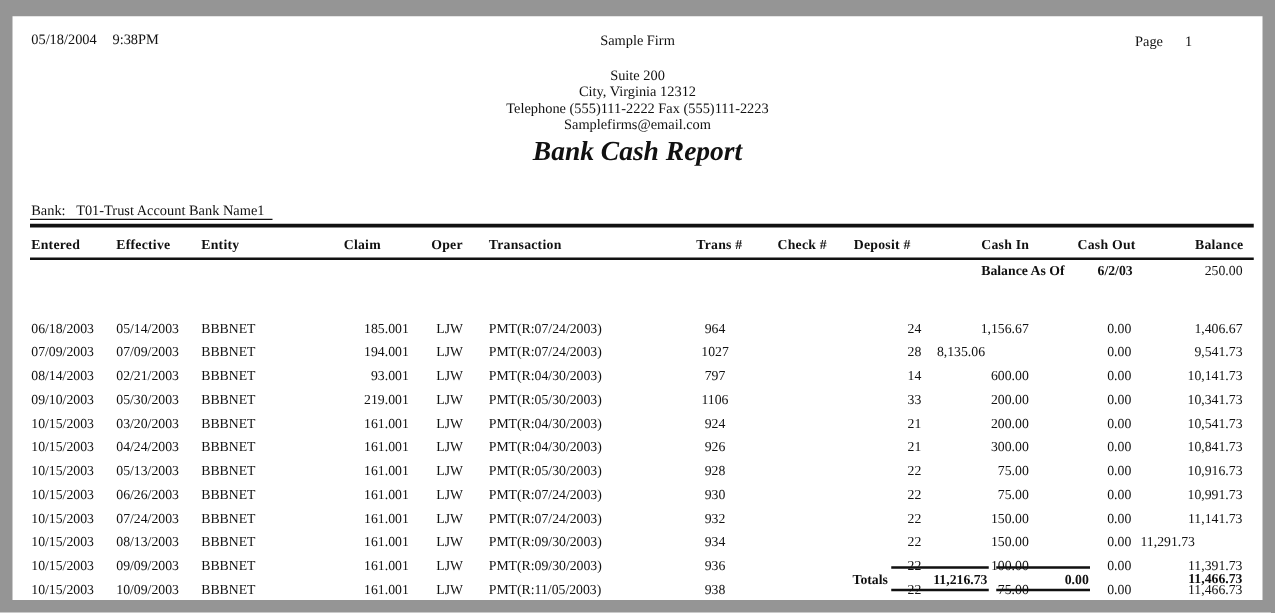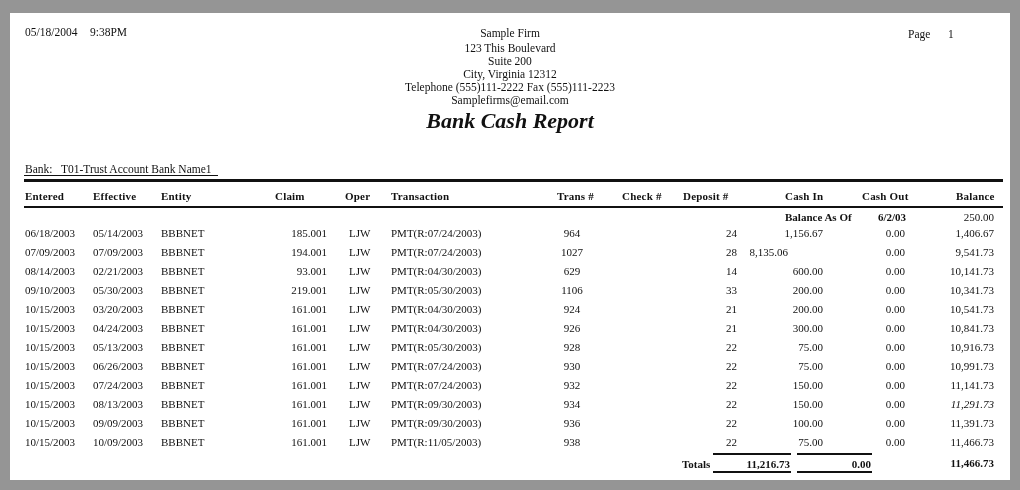--- a/index.html
+++ b/index.html
@@ -11,36 +11,35 @@
     position:absolute; left:10px; top:13px; width:1000px; height:467px; background:#fff;
   }
   .abs { position:absolute; white-space:nowrap; font-size:11px; line-height:13px; }
   .c { text-align:center; }
   .r { text-align:right; }
   .b { font-weight:bold; }
   .hdr { font-weight:bold; font-size:11px; letter-spacing:0.2px; }
   .firm { position:absolute; left:0; width:1000px; text-align:center; font-size:11.5px; line-height:14px; }
   .title { position:absolute; left:0; width:1000px; text-align:center; font-size:22px; font-weight:bold; font-style:italic; line-height:24px; }
   .rule { position:absolute; background:#111; }
-  .row { position:absolute; left:0; width:1000px; height:19px; }
+  .row { position:absolute; left:0; width:1000px; height:19px;margin-top:30px; }
   .row .abs { top:3px; }
 </style>
 </head>
 <body>
 
 <div class="page">
 
   <div class="abs" style="left:15px; top:13px; font-size:11.5px;">05/18/2004</div>
   <div class="abs" style="left:80px; top:13px; font-size:11.5px;">9:38PM</div>
 
   <div class="abs" style="left:898px; top:15px; font-size:11.5px;">Page</div>
   <div class="abs" style="left:938px; top:15px; font-size:11.5px;">1</div>
 
   <div class="firm" style="top:13px;">Sample Firm</div>
-  <div class="firm" style="top:28px;">123 This Boulevard</div>
   <div class="firm" style="top:41px;">Suite 200</div>
   <div class="firm" style="top:54px;">City, Virginia 12312</div>
   <div class="firm" style="top:67px;">Telephone (555)111-2222  Fax (555)111-2223</div>
   <div class="firm" style="top:80px;">Samplefirms@email.com</div>
 
   <div class="title" style="top:96px;">Bank Cash Report</div>
 
 
   <div class="abs" style="left:15px; top:150px; font-size:11.5px;">
     <span>Bank:</span>&nbsp;&nbsp;
@@ -96,21 +95,21 @@
         <div class="abs r" style="left:815px; width:80px;">0.00</div>
         <div class="abs r" style="left:904px; width:80px;">9,541.73</div>
       </div>
       <div class="row" style="top: 249px;">
         <div class="abs" style="left:15px;">08/14/2003</div>
         <div class="abs" style="left:83px;">02/21/2003</div>
         <div class="abs" style="left:151px;">BBBNET</div>
         <div class="abs r" style="left:257px; width:60px;">93.001</div>
         <div class="abs" style="left:339px;">LJW</div>
         <div class="abs" style="left:381px;">PMT(R:04/30/2003)</div>
-        <div class="abs c" style="left:542px; width:40px;">629</div>
+        <div class="abs c" style="left:542px; width:40px;">797</div>
         <div class="abs r" style="left:612px; width:40px;"></div>
         <div class="abs r" style="left:687px; width:40px;">14</div>
         <div class="abs r" style="left:733px; width:80px;">600.00</div>
         <div class="abs r" style="left:815px; width:80px;">0.00</div>
         <div class="abs r" style="left:904px; width:80px;">10,141.73</div>
       </div>
       <div class="row" style="top: 268px;">
         <div class="abs" style="left:15px;">09/10/2003</div>
         <div class="abs" style="left:83px;">05/30/2003</div>
         <div class="abs" style="left:151px;">BBBNET</div>
@@ -199,21 +198,21 @@
         <div class="abs" style="left:83px;">08/13/2003</div>
         <div class="abs" style="left:151px;">BBBNET</div>
         <div class="abs r" style="left:257px; width:60px;">161.001</div>
         <div class="abs" style="left:339px;">LJW</div>
         <div class="abs" style="left:381px;">PMT(R:09/30/2003)</div>
         <div class="abs c" style="left:542px; width:40px;">934</div>
         <div class="abs r" style="left:612px; width:40px;"></div>
         <div class="abs r" style="left:687px; width:40px;">22</div>
         <div class="abs r" style="left:733px; width:80px;">150.00</div>
         <div class="abs r" style="left:815px; width:80px;">0.00</div>
-        <div class="abs r" style="left:904px; width:80px;font-style:italic;">11,291.73</div>
+        <div class="abs r" style="left:866px; width:80px;">11,291.73</div>
       </div>
       <div class="row" style="top: 401px;">
         <div class="abs" style="left:15px;">10/15/2003</div>
         <div class="abs" style="left:83px;">09/09/2003</div>
         <div class="abs" style="left:151px;">BBBNET</div>
         <div class="abs r" style="left:257px; width:60px;">161.001</div>
         <div class="abs" style="left:339px;">LJW</div>
         <div class="abs" style="left:381px;">PMT(R:09/30/2003)</div>
         <div class="abs c" style="left:542px; width:40px;">936</div>
         <div class="abs r" style="left:612px; width:40px;"></div>

